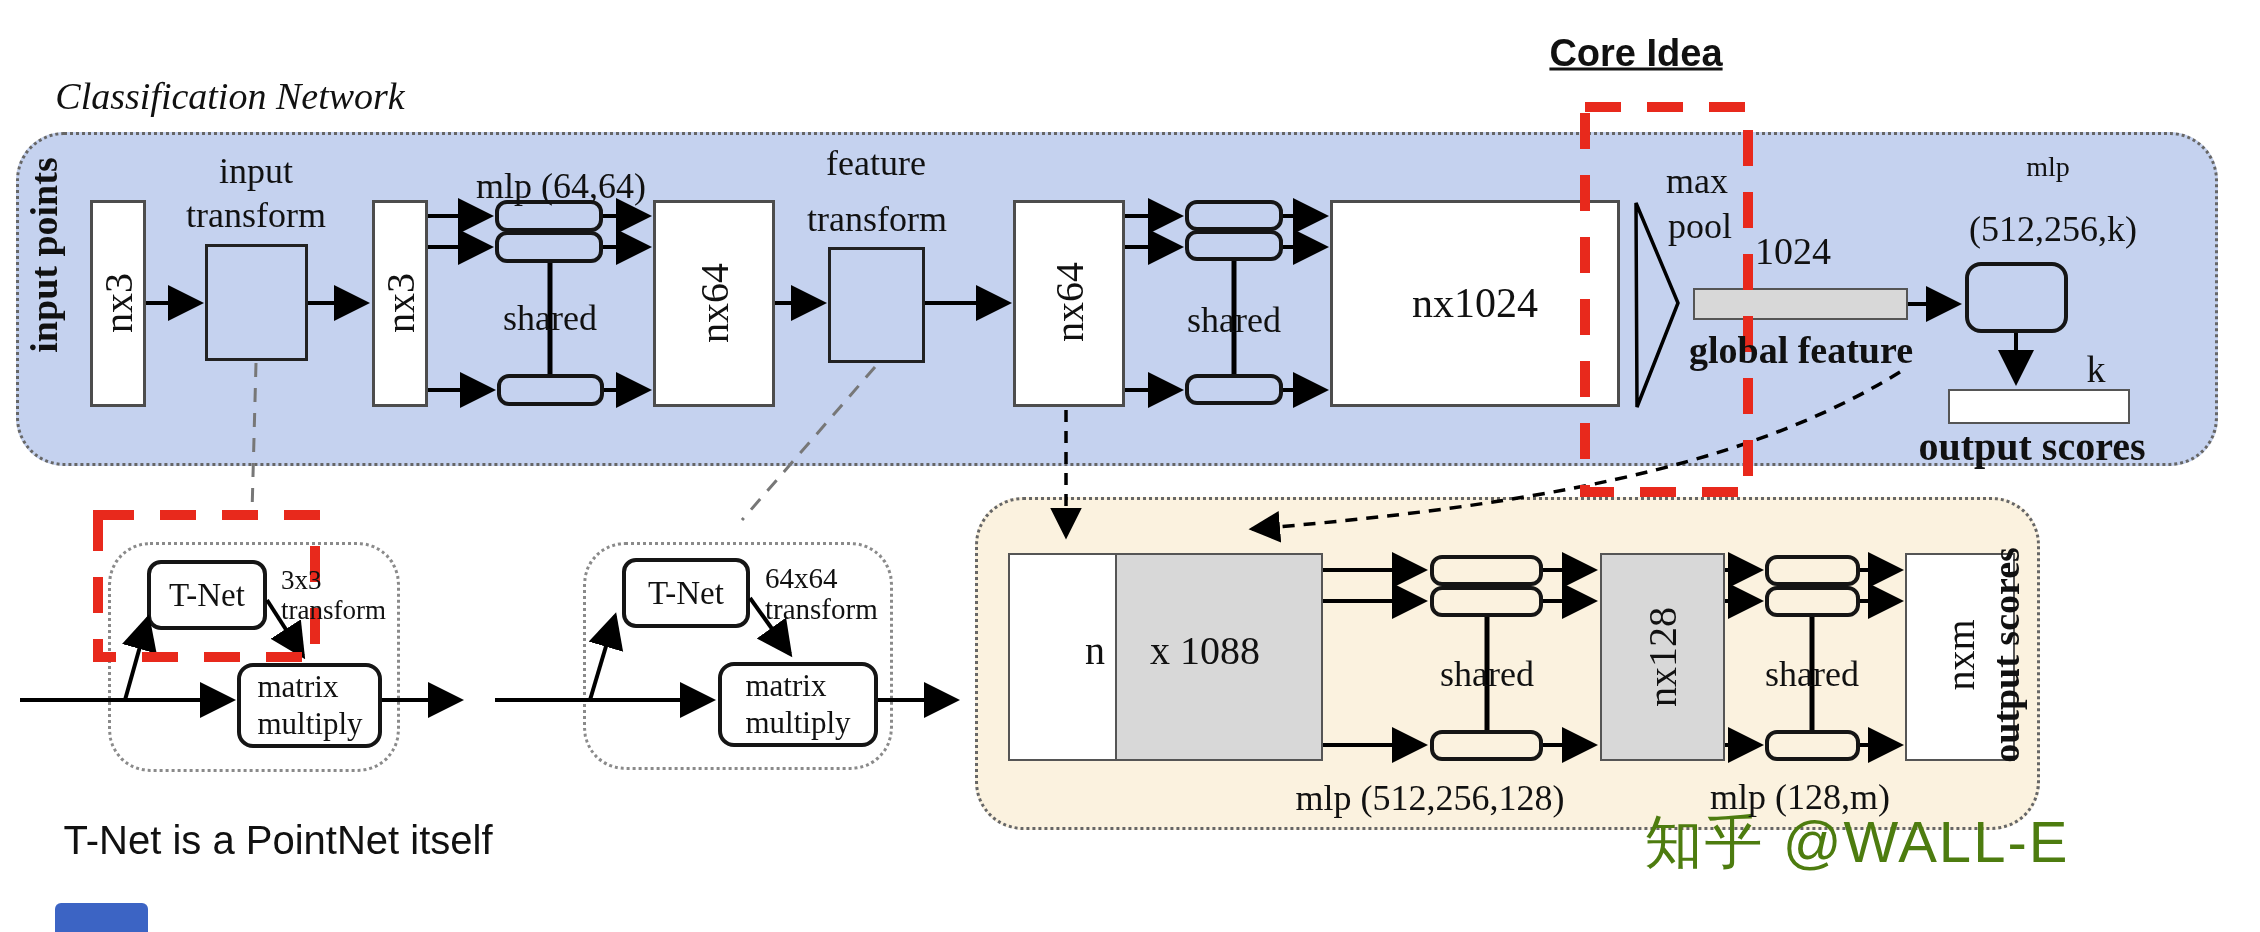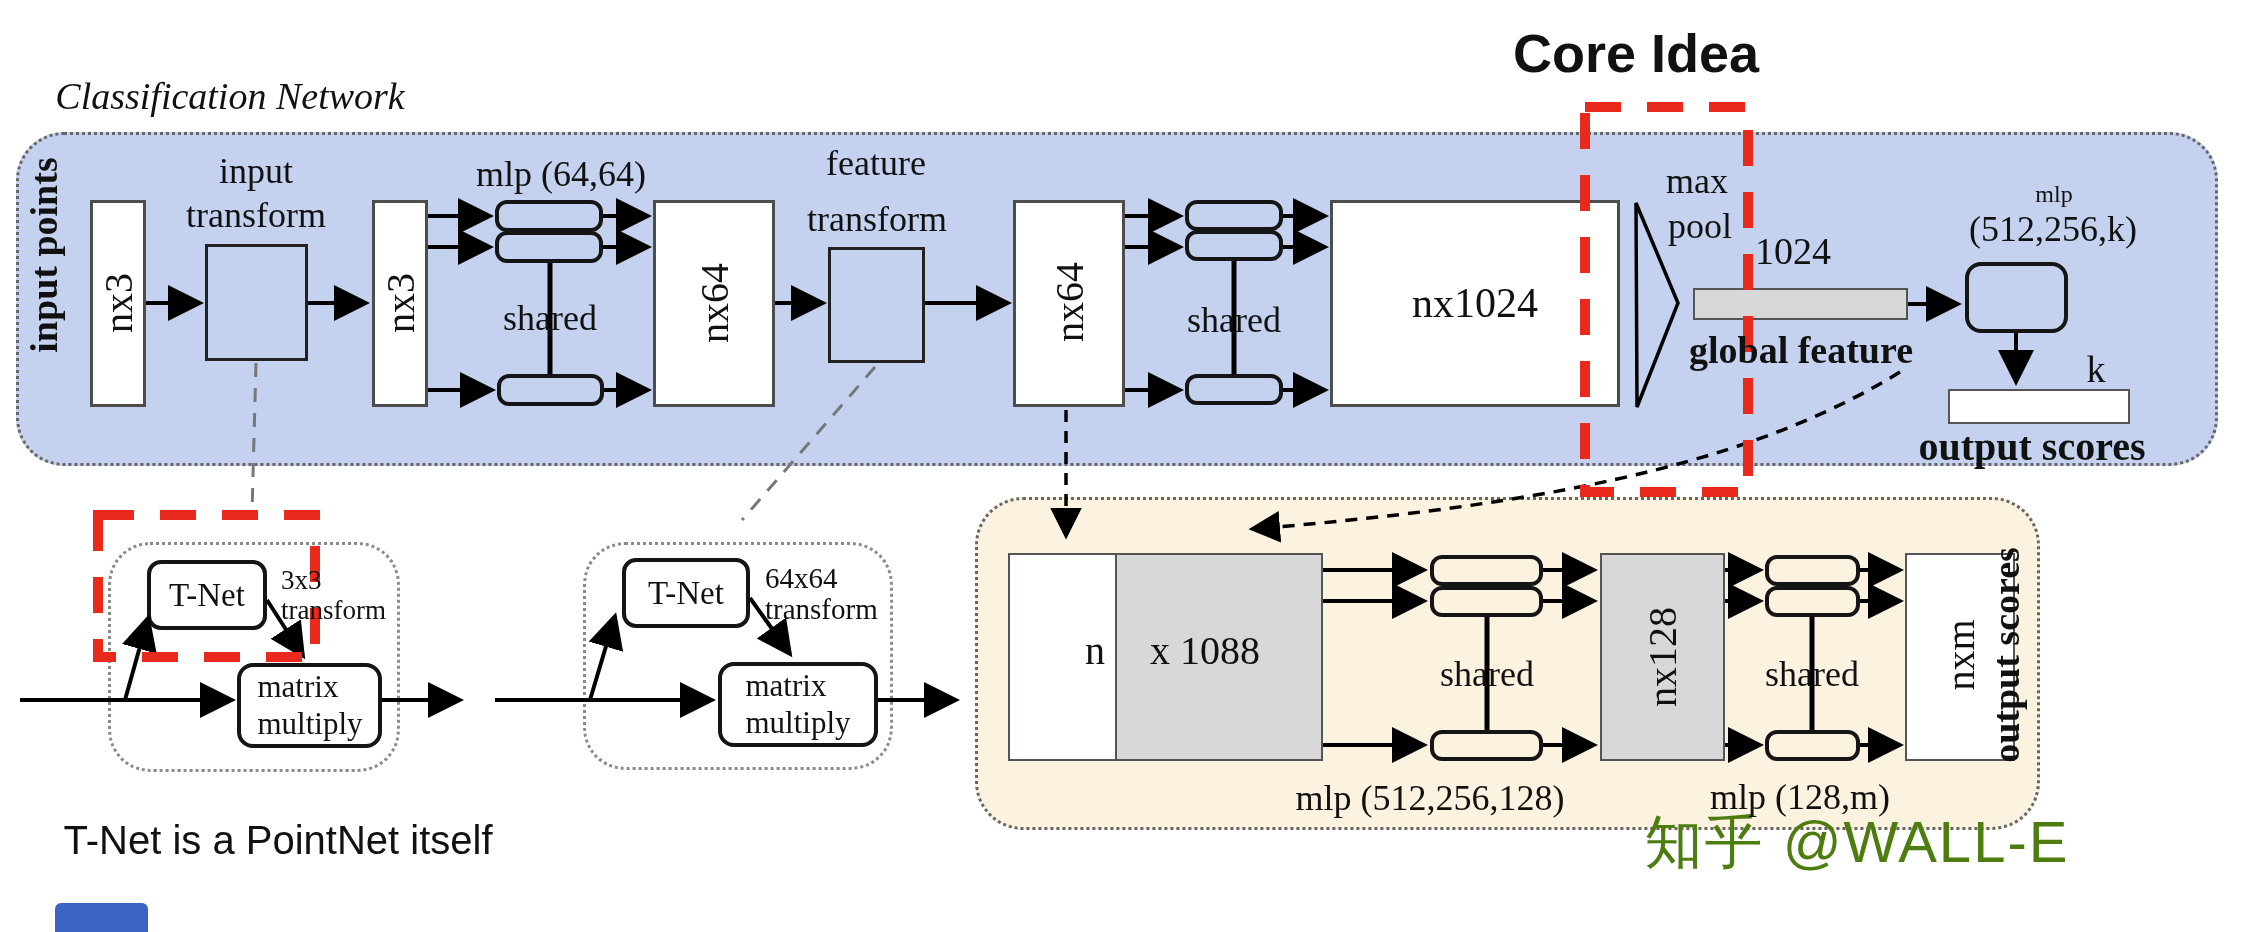--- a/index.html
+++ b/index.html
@@ -155,21 +155,21 @@
 
   <div class="lbl vert bold" style="left:44px;top:255px;font-size:38px;">input points</div>
 
   <div class="lbl vert" style="left:118px;top:303px;font-size:40px;">nx3</div>
 
   <div class="lbl" style="left:256px;top:171px;font-size:36px;">input</div>
   <div class="lbl" style="left:256px;top:215px;font-size:36px;">transform</div>
 
   <div class="lbl vert" style="left:400px;top:303px;font-size:40px;">nx3</div>
 
-  <div class="lbl" style="left:561px;top:174px;font-size:36px;text-align:center;">mlp (64,64)</div>
+  <div class="lbl" style="left:561px;top:186px;font-size:36px;text-align:center;">mlp (64,64)</div>
 
   <div class="lbl" style="left:550px;top:318px;font-size:36px;">shared</div>
 
   <div class="lbl vert" style="left:714px;top:303px;font-size:40px;">nx64</div>
 
   <div class="lbl" style="left:876px;top:163px;font-size:36px;">feature</div>
   <div class="lbl" style="left:877px;top:219px;font-size:36px;">transform</div>
 
   <div class="lbl vert" style="left:1069px;top:302px;font-size:40px;">nx64</div>
 
@@ -178,28 +178,28 @@
 
   <div class="lbl" style="left:1475px;top:303px;font-size:42px;">nx1024</div>
 
   <div class="lbl" style="left:1697px;top:181px;font-size:36px;">max</div>
   <div class="lbl" style="left:1700px;top:226px;font-size:36px;">pool</div>
 
   <div class="lbl" style="left:1793px;top:251px;font-size:38px;">1024</div>
 
   <div class="lbl bold" style="left:1801px;top:350px;font-size:38px;">global feature</div>
 
-  <div class="lbl" style="left:2048px;top:194px;font-size:24px;margin-left:6px;">mlp</div>
+  <div class="lbl" style="left:2048px;top:167px;font-size:28px;">mlp</div>
   <div class="lbl" style="left:2053px;top:229px;font-size:36px;">(512,256,k)</div>
 
   <div class="lbl" style="left:2096px;top:369px;font-size:38px;">k</div>
 
   <div class="lbl bold" style="left:2032px;top:446px;font-size:40px;">output scores</div>
 
-  <div class="lbl sans" style="left:1636px;top:53px;font-size:54px;font-weight:600;">Core Idea</div>
+  <div class="lbl sans" style="left:1636px;top:53px;font-size:38px;font-weight:600;text-decoration:underline;">Core Idea</div>
 
   <div class="lbl sans" style="left:278px;top:840px;font-size:40px;">T-Net is a PointNet itself</div>
 
   <div class="lbl sans" style="left: 1857px; top: 843px; font-size: 58px; letter-spacing: 2px; color: #4d7c0f;">知乎 @WALL-E</div>
 
   <div class="lbl" style="left:207px;top:595px;font-size:33px;">T-Net</div>
   <div class="lbl leftal" style="left:281px;top:580px;font-size:27px;">3x3</div>
   <div class="lbl leftal" style="left:281px;top:610px;font-size:27px;">transform</div>
   <div class="lbl twoline" style="left:310px;top:706px;font-size:31px;">
     <span>matrix</span>

